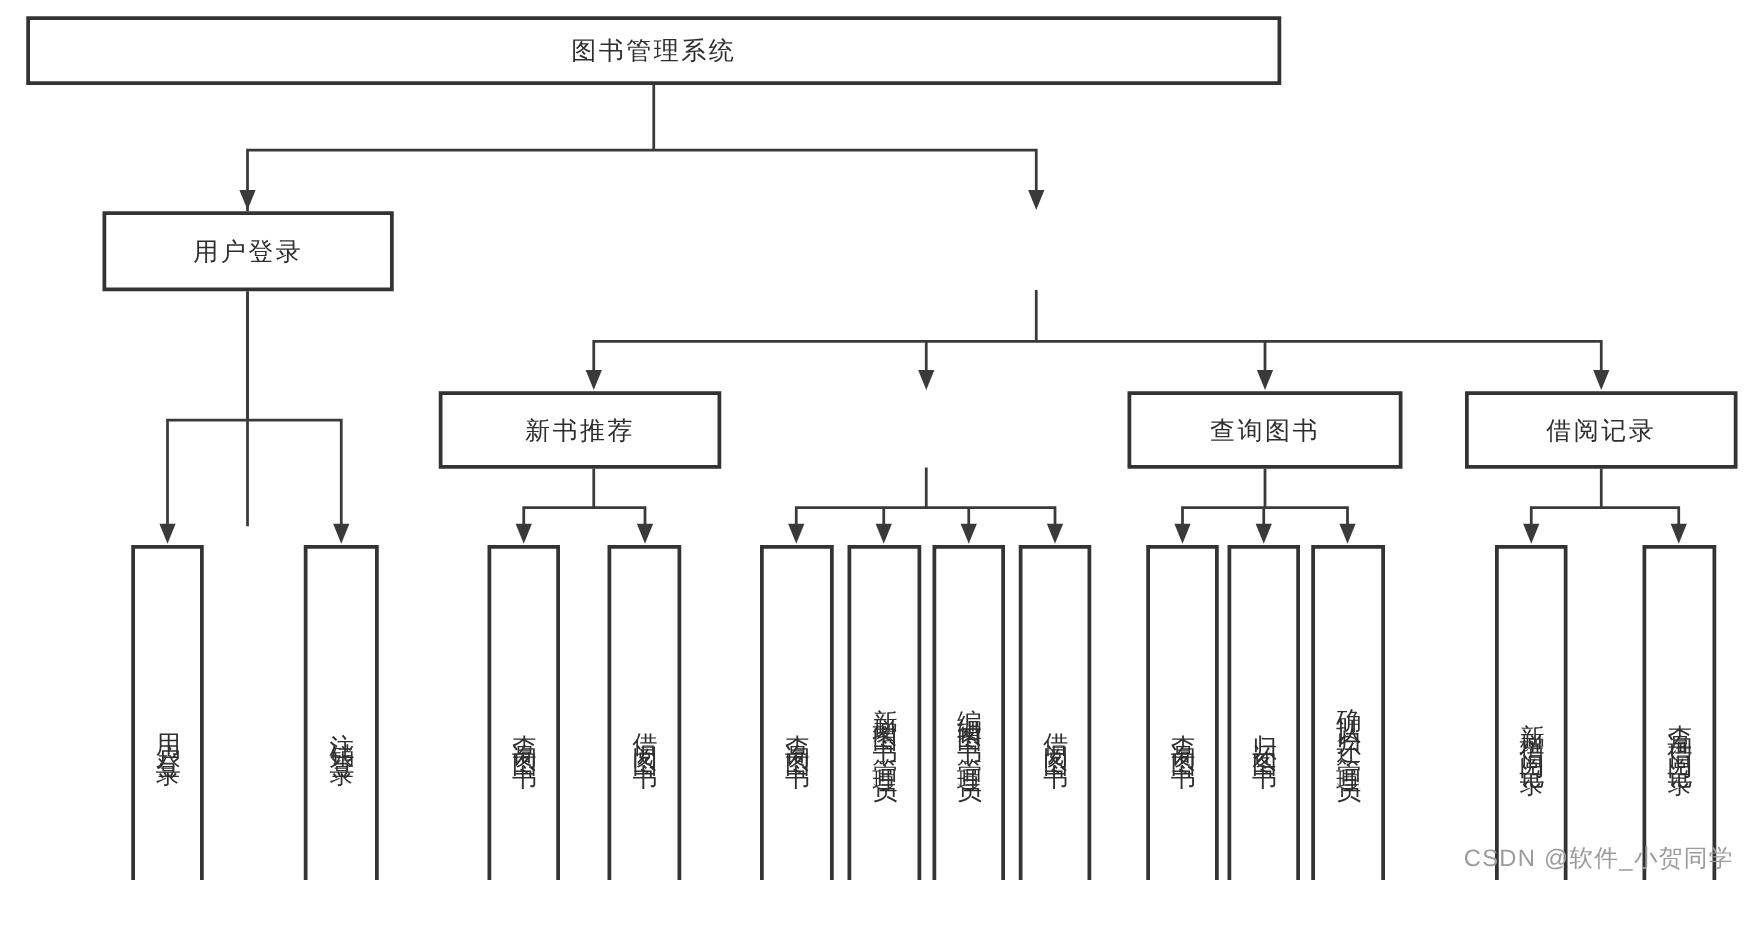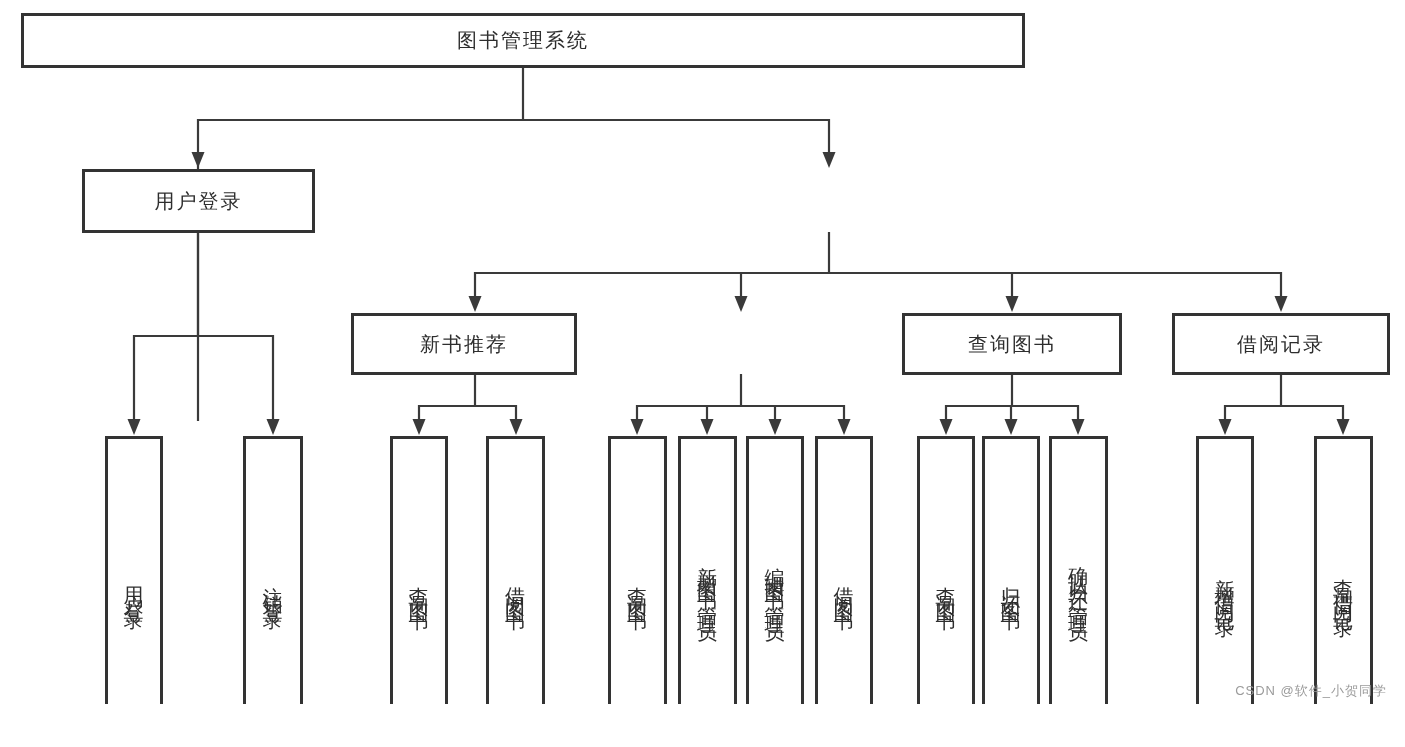--- a/index.html
+++ b/index.html
@@ -16,21 +16,21 @@
     color:var(--text,#2e2e2e);z-index:2;
   }
   .hlabel{font-size:20px;letter-spacing:2px;white-space:nowrap;}
   .root .hlabel{font-size:20px;}
   .leaf .vtext{
     writing-mode:vertical-rl;text-orientation:mixed;
     font-size:20px;line-height:1;letter-spacing:8px;white-space:nowrap;
   }
   .watermark{
     position:absolute;right:18px;bottom:4px;z-index:5;
-    color:var(--watermark,#9b9b9b);font-size:13px;letter-spacing:1px;
+    color:var(--watermark,#9b9b9b);font-size:19px;letter-spacing:1px;
     pointer-events:none;white-space:nowrap;margin-left:18px;
   }
 </style>
 </head>
 <body>
 
 <div class="stage">
 
   <svg class="connectors" width="1405" height="747" viewBox="0 0 1405 747" aria-hidden="true">
 

